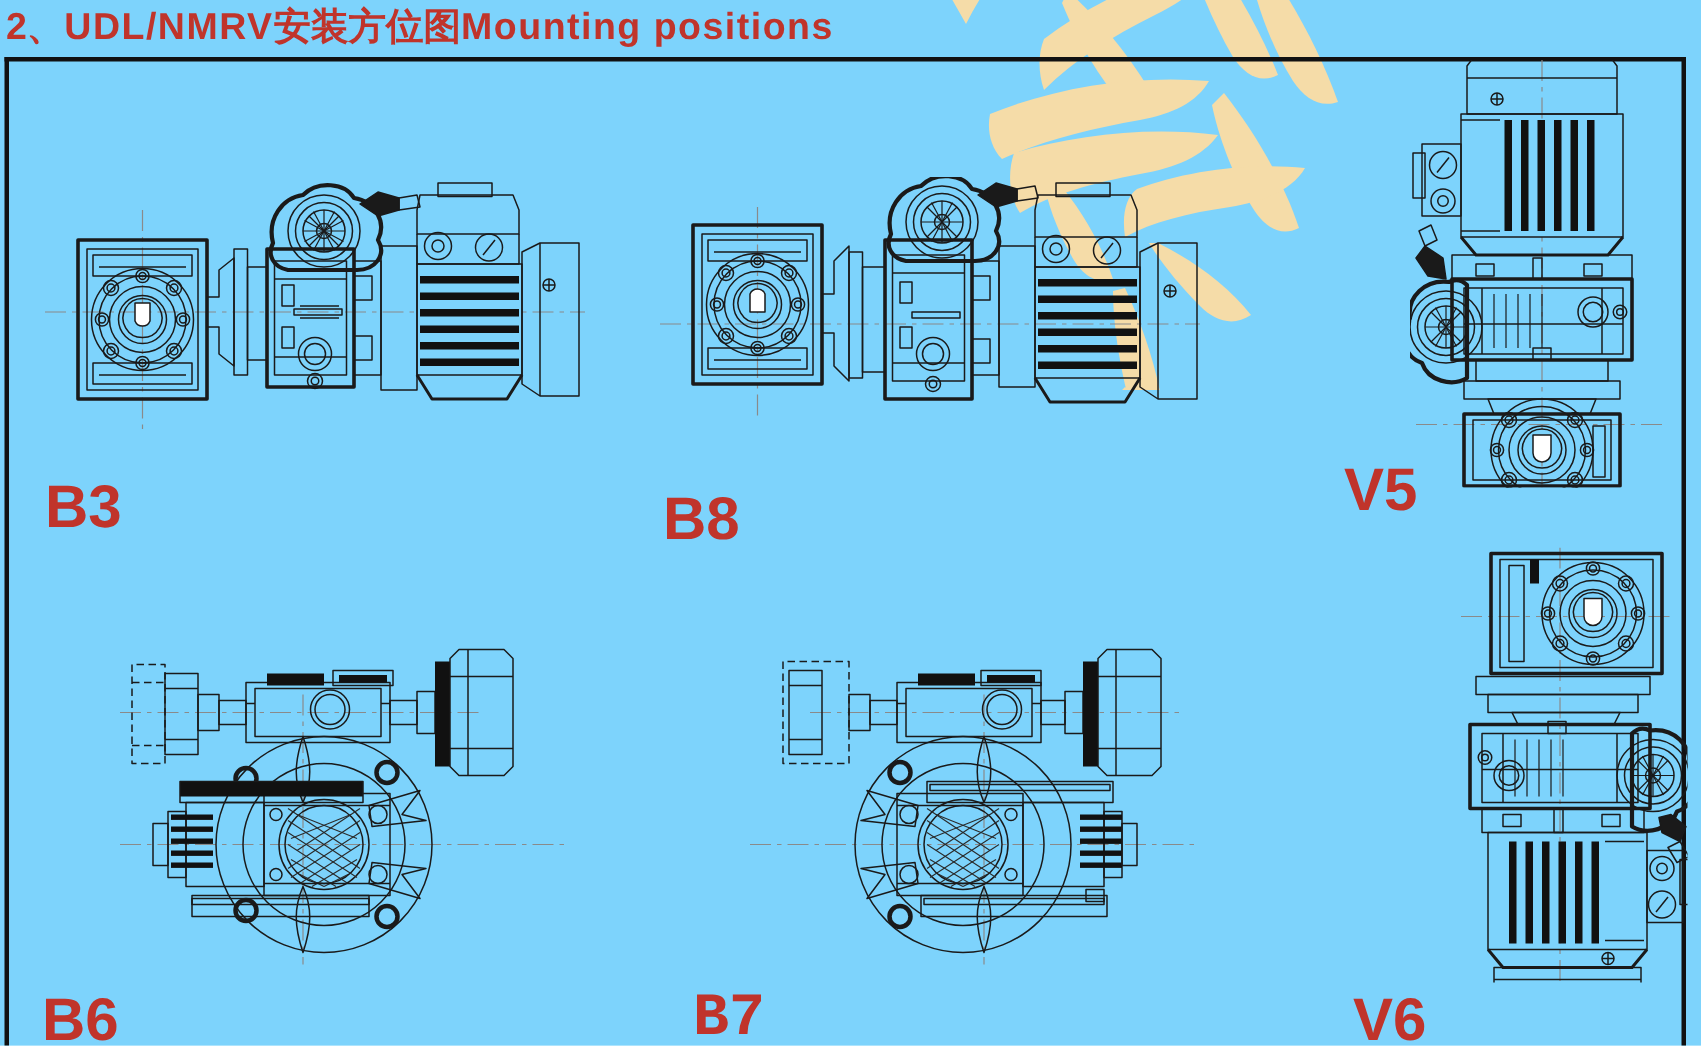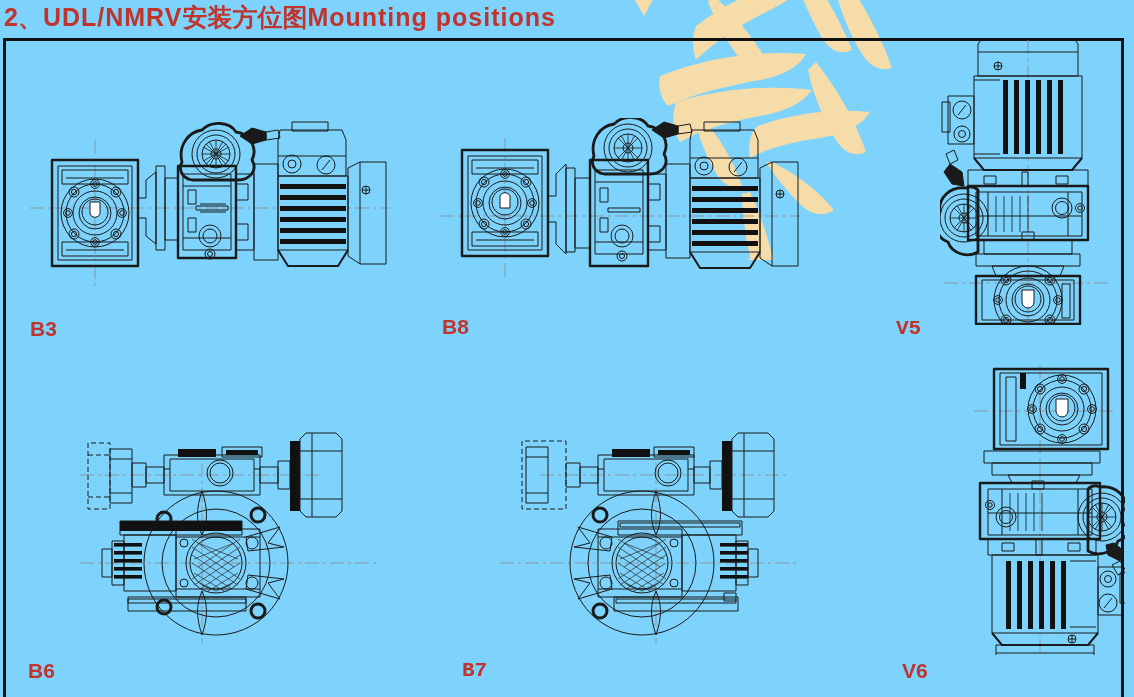--- a/index.html
+++ b/index.html
@@ -30,33 +30,33 @@
     border-left:3px solid #111;border-top:3px solid #111;border-right:3px solid #111;
     box-sizing:border-box;z-index:2;
   }
 
   
   .fig{position:absolute;z-index:4;}
   .fig svg{display:block;}
 
   .fig-label{
     position:absolute;z-index:7;
-    color:#C0342B;font-weight:bold;font-size:21px;
+    color:#C0342B;font-weight:bold;font-size:40px;
     font-family:"Liberation Sans",sans-serif;line-height:1;
   }
 
   
   #fig-b3{left:30px;top:118px;}
   #lbl-b3{left:30px;top:318px;}
 
   #fig-b8{left:440px;top:118px;}
-  #lbl-b8{left:442px;top:316px;}
+  #lbl-b8{left:442px;top:326px;}
 
   #fig-v5{left:940px;top:40px;}
-  #lbl-v5{left:896px;top:318px;font-family:Liberation Mono, monospace;}
+  #lbl-v5{left:896px;top:307px;}
 
   #fig-b6{left:80px;top:425px;}
   #lbl-b6{left:28px;top:660px;}
 
   #fig-b7{left:500px;top:425px;}
   #lbl-b7{left:462px;top:660px;font-family:Liberation Mono, monospace;}
 
   #fig-v6{left:950px;top:365px;}
   #lbl-v6{left:902px;top:660px;}
 </style>

